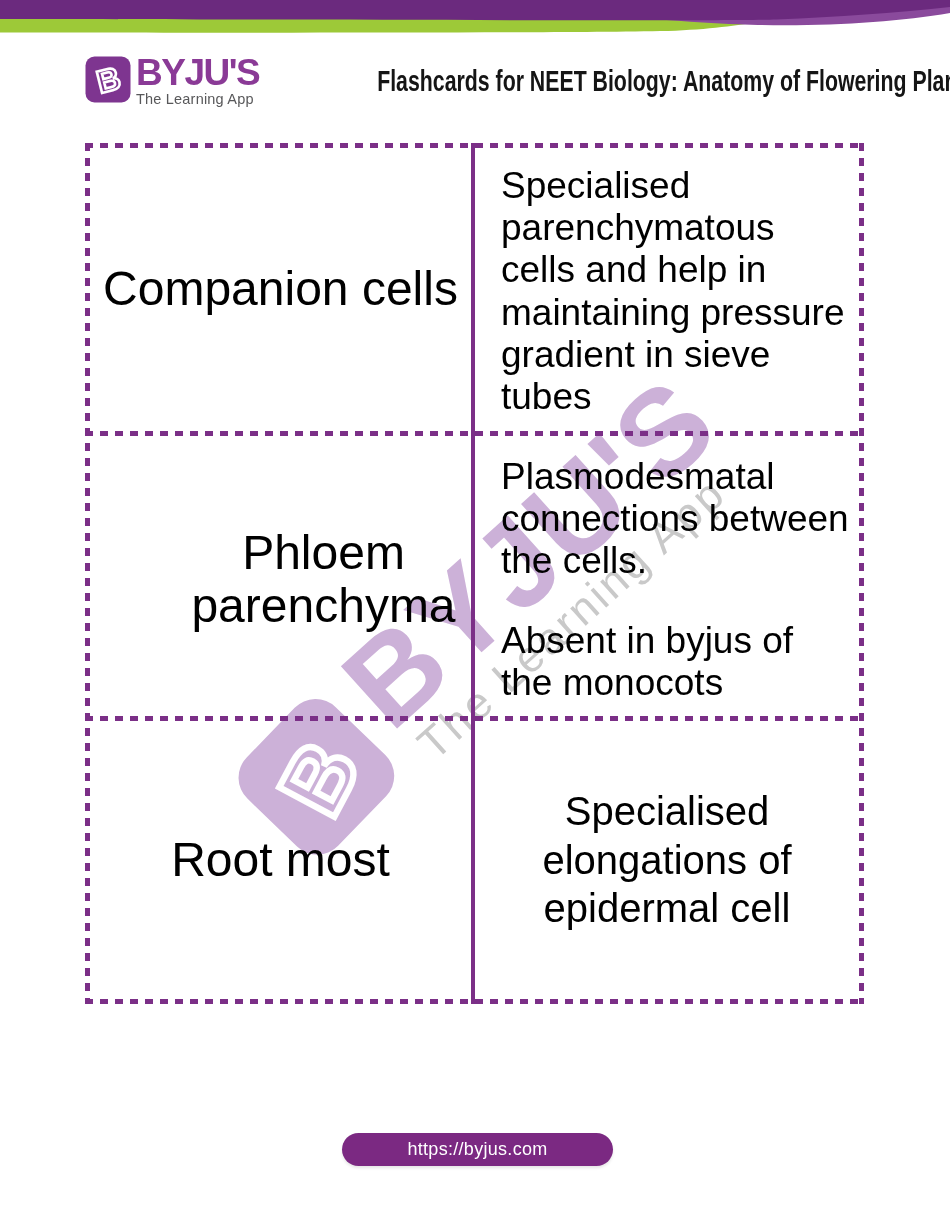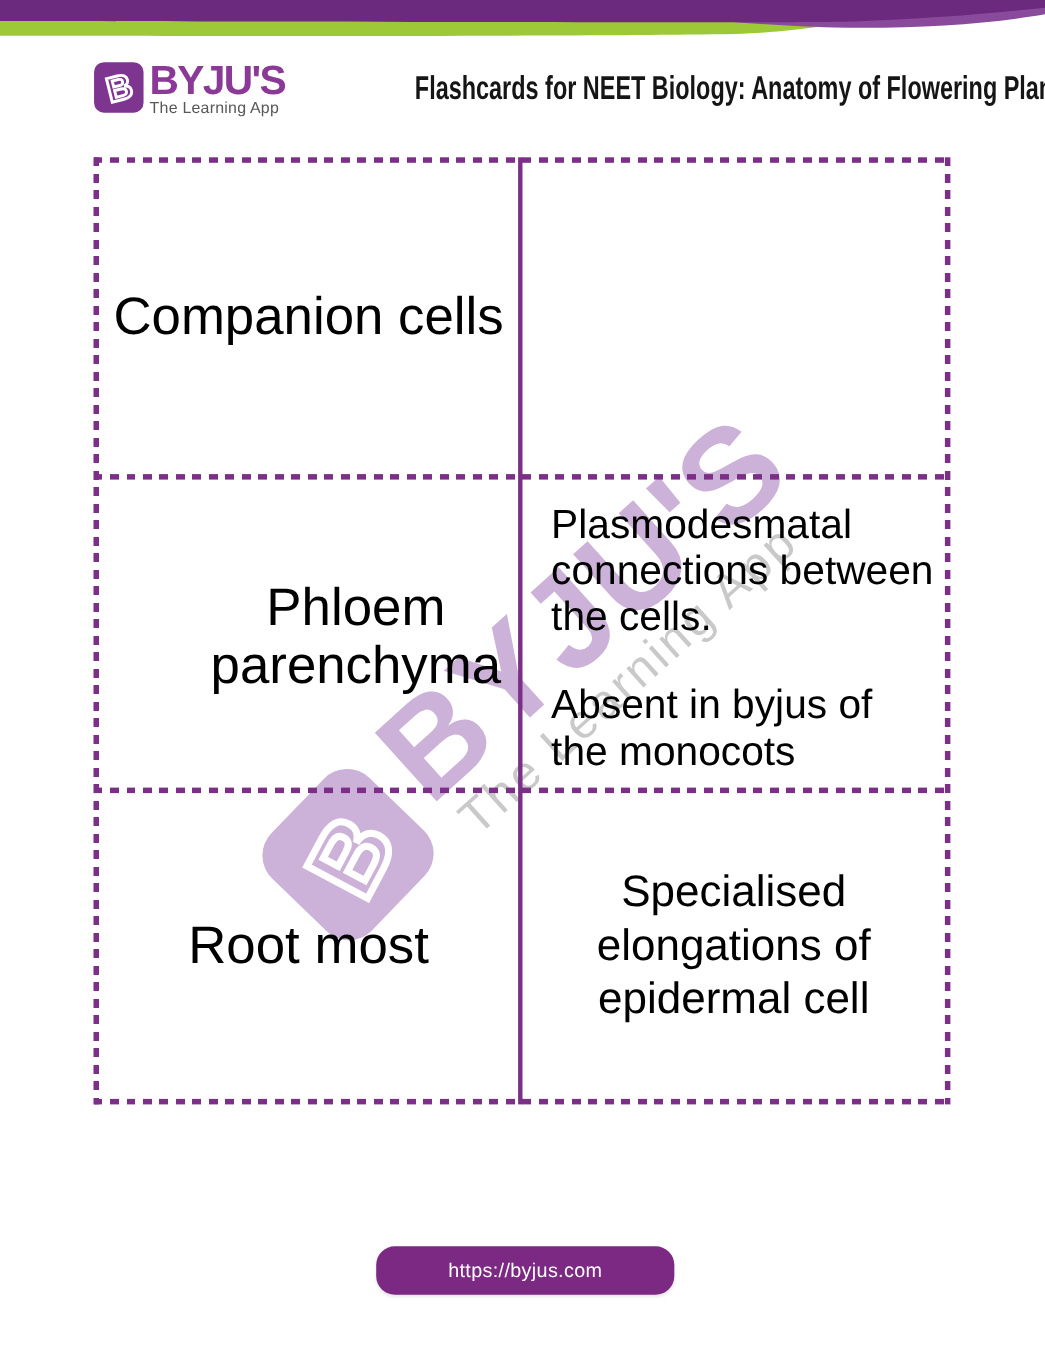--- a/index.html
+++ b/index.html
@@ -77,21 +77,21 @@
   .def-2{top:293px;height:280px;padding:20px 6px 0 26px;}
   .def-2 .def-par + .def-par{margin-top:37px;}
   .def-3{
     top:578px;height:278px;display:flex;align-items:center;justify-content:center;
     text-align:center;font-size:40px;line-height:1.22;
   }
   .def-3 .def-par{width:272px;}
 
   
   .footer-pill{
-    position:absolute;left:342px;top:1133px;width:271px;height:44px;z-index:3;
+    position:absolute;left:342px;top:1133px;width:271px;height:33px;z-index:3;
     background:var(--footer-pill-purple);border-radius:17px;
     display:flex;align-items:center;justify-content:center;
     color:#fff;font-size:18px;letter-spacing:0.3px;
     box-shadow:0 2px 3px rgba(0,0,0,0.10);
     text-decoration:none;
   }
 </style>
 </head>
 <body>
 
@@ -136,20 +136,23 @@
     <div class="edge h-dash edge-bottom"></div>
     <div class="edge v-dash edge-left"></div>
     <div class="edge v-dash edge-right"></div>
     <div class="edge h-dash row-div-1"></div>
     <div class="edge h-dash row-div-2"></div>
     <div class="col-divider"></div>
 
     <div class="cell term-cell term-1">
       <span>Companion cells</span>
     </div>
+    <div class="cell def-cell def-1">
+      <div class="def-par">Specialised parenchymatous cells and help in maintaining pressure gradient in sieve tubes</div>
+    </div>
 
     <div class="cell term-cell term-2">
       <span>Phloem parenchyma</span>
     </div>
     <div class="cell def-cell def-2">
       <div class="def-par">Plasmodesmatal connections between the cells.</div>
       <div class="def-par">Absent in byjus of the monocots</div>
     </div>
 
     <div class="cell term-cell term-3">

